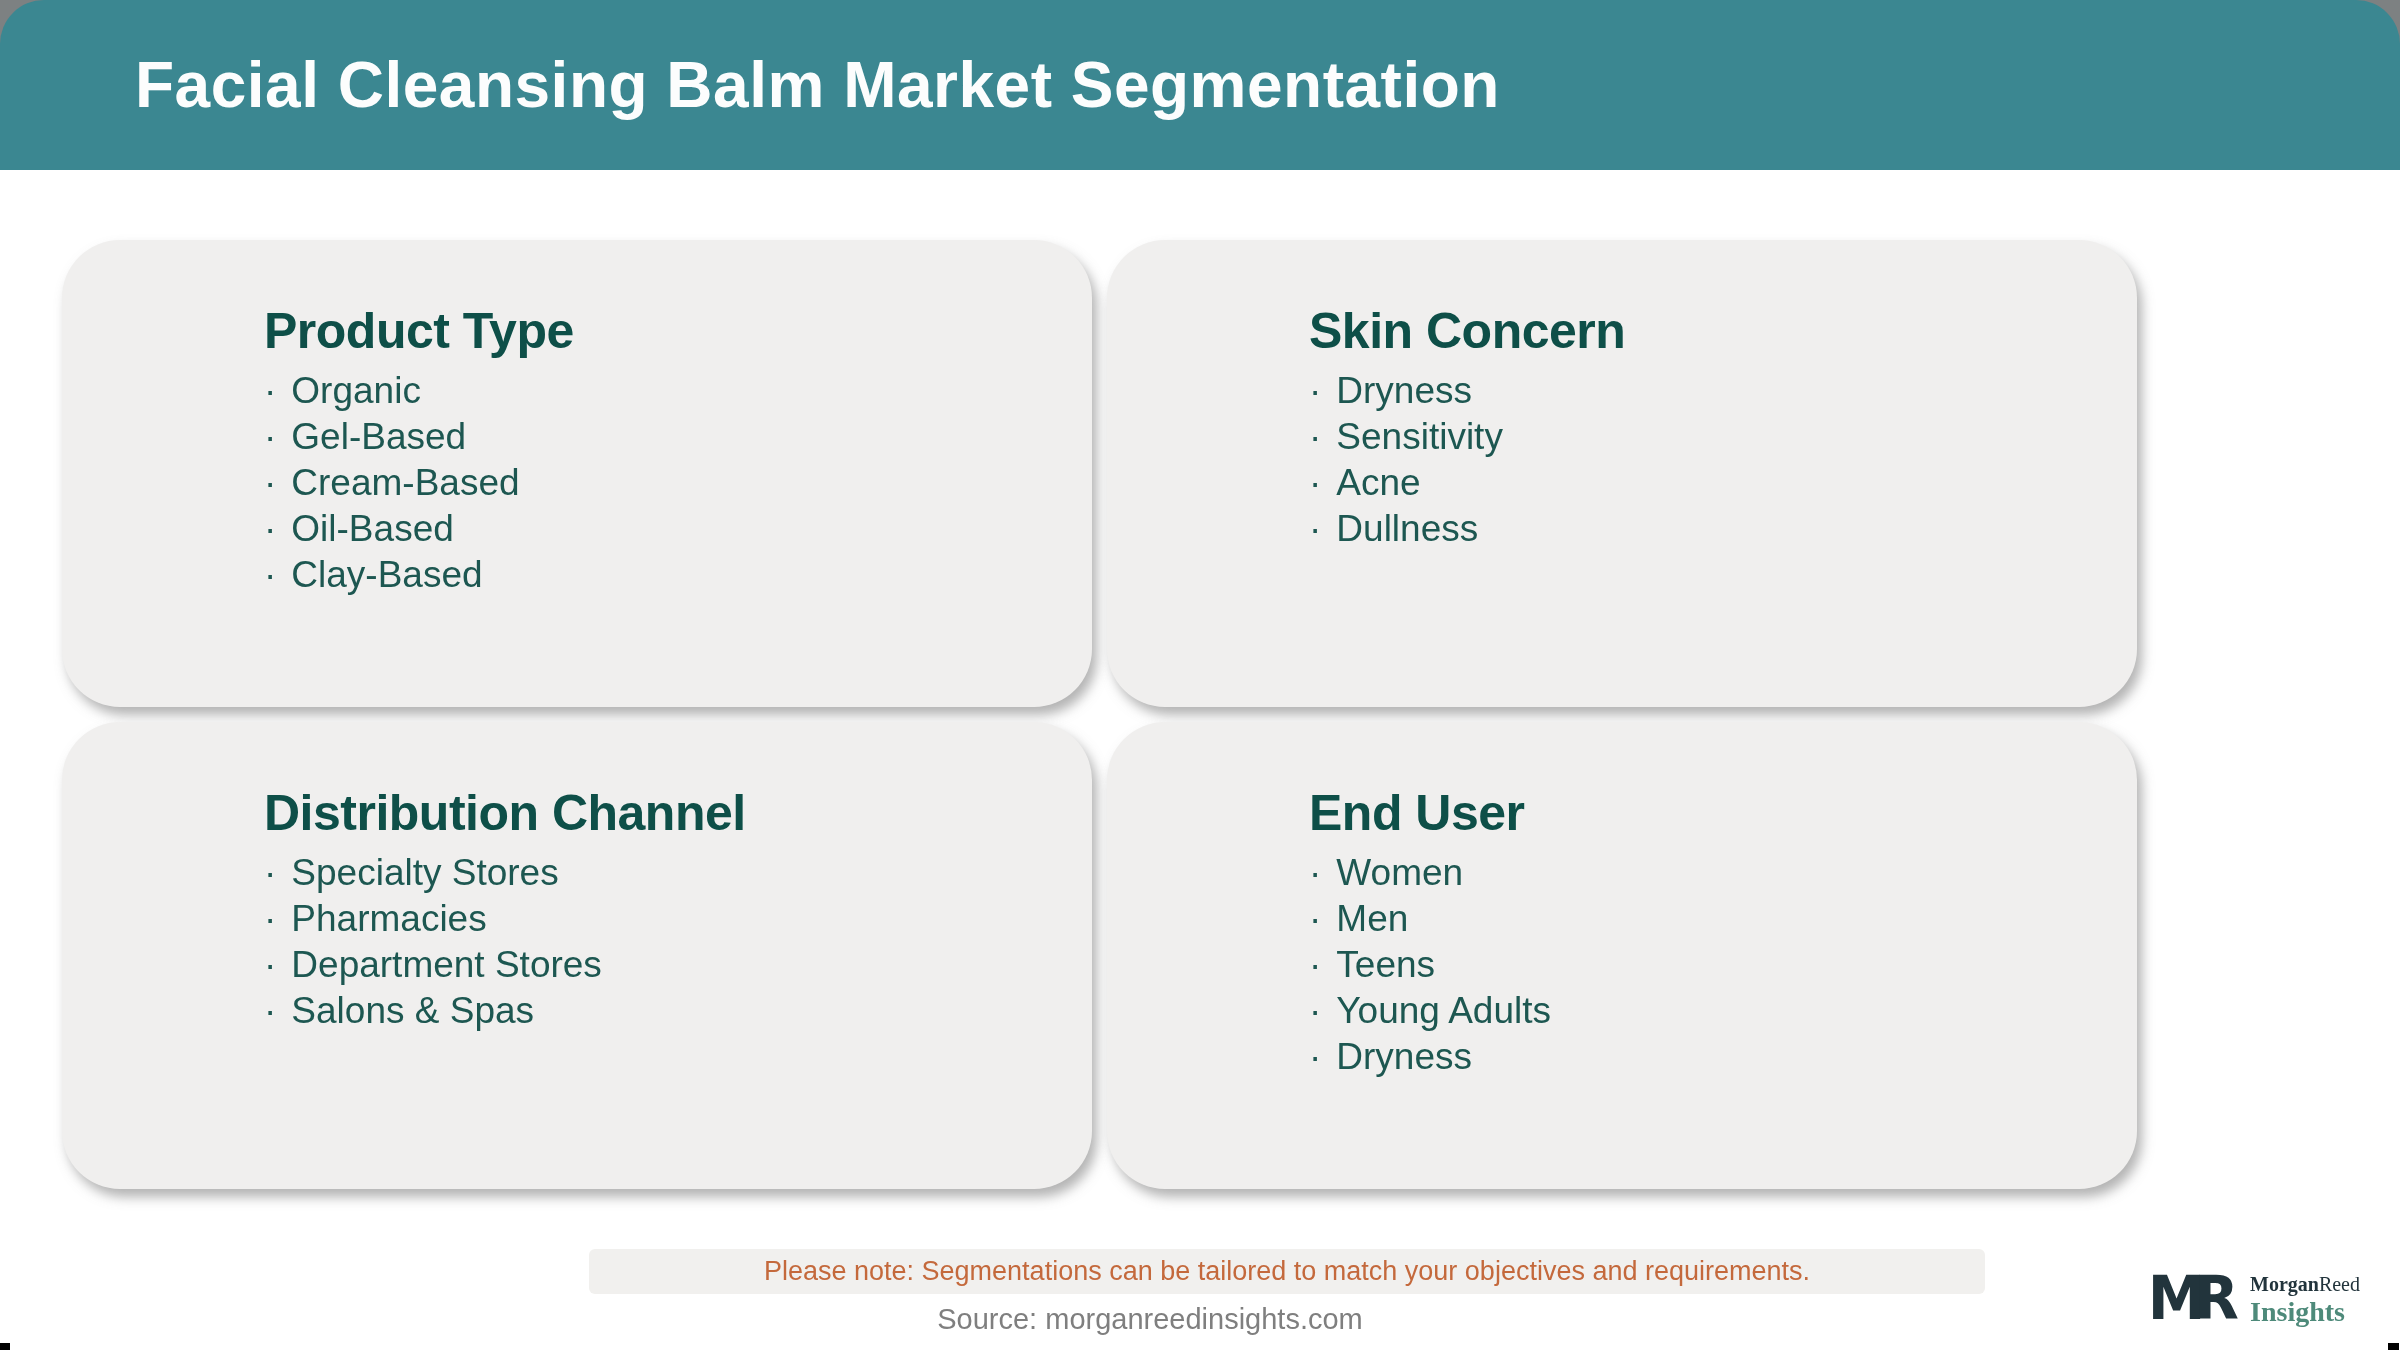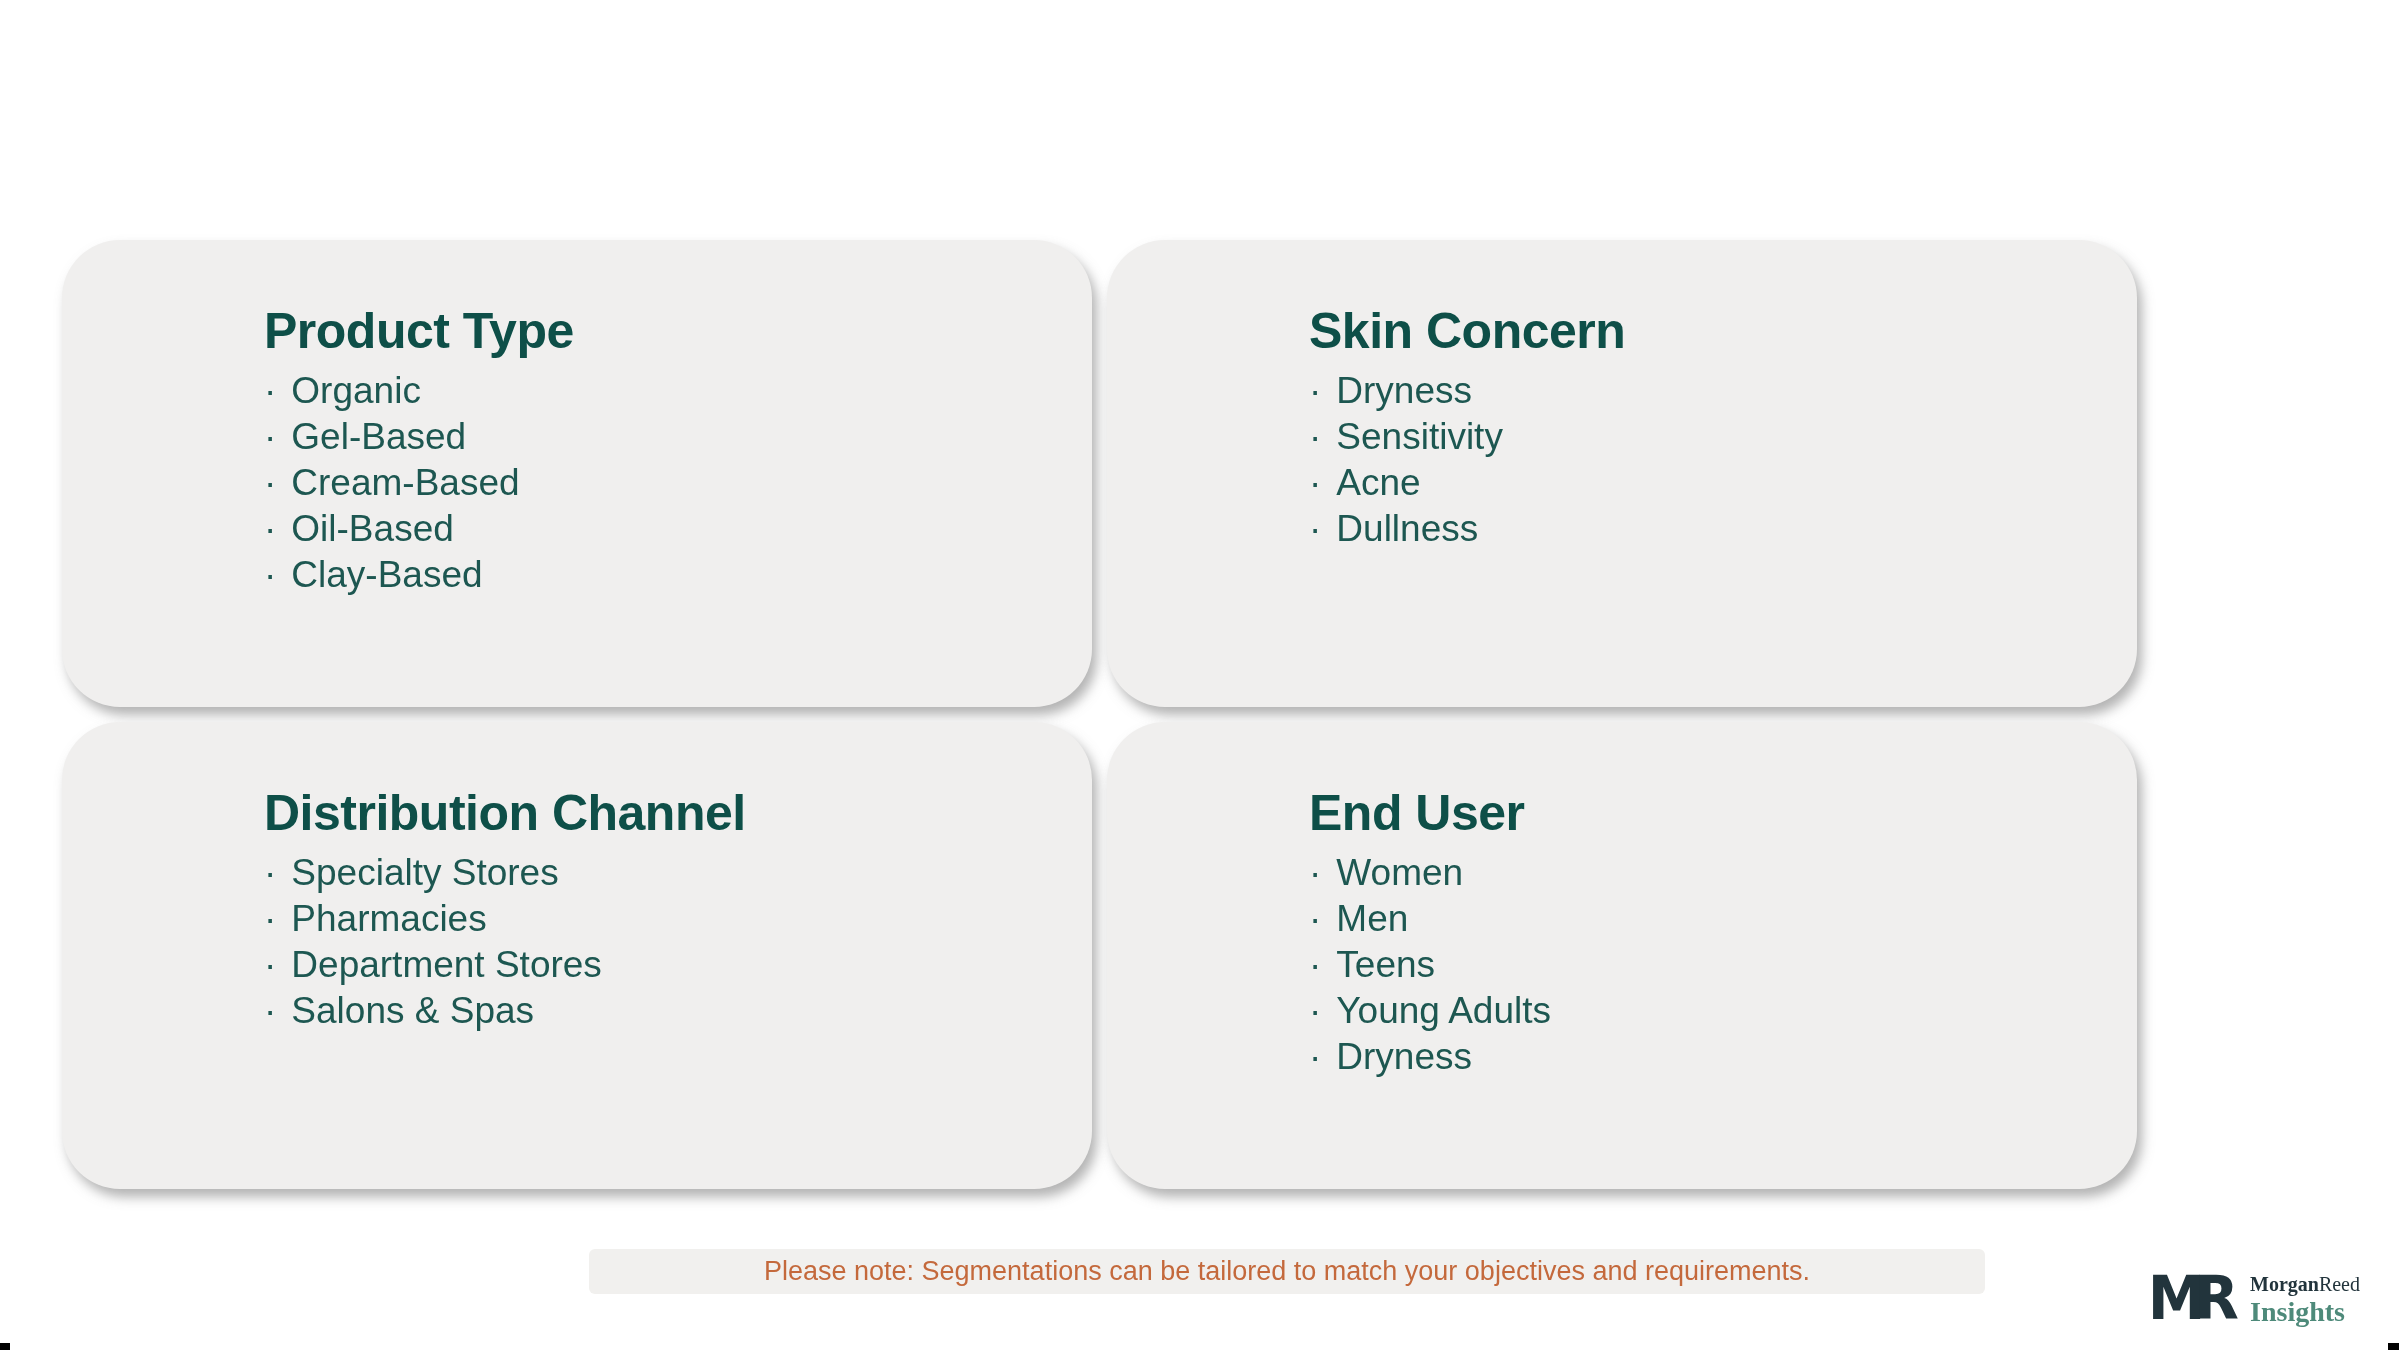--- a/index.html
+++ b/index.html
@@ -136,20 +136,25 @@
   }
   .mark-bottom-right{
     position:absolute;right:1px;bottom:0;width:11px;height:7px;background:#000;
   }
 </style>
 </head>
 <body>
 
 <div class="slide">
 
+  <div class="header-wrap">
+    <div class="header-bar">
+      <h1 class="header-title">Facial Cleansing Balm Market Segmentation</h1>
+    </div>
+  </div>
 
   <div class="cards-grid">
 
     <section class="card">
       <h2 class="card-title">Product Type</h2>
       <ul class="card-list">
         <li class="card-item"><span class="bullet">·</span><span>Organic</span></li>
         <li class="card-item"><span class="bullet">·</span><span>Gel-Based</span></li>
         <li class="card-item"><span class="bullet">·</span><span>Cream-Based</span></li>
         <li class="card-item"><span class="bullet">·</span><span>Oil-Based</span></li>
@@ -187,20 +192,21 @@
         <li class="card-item"><span class="bullet">·</span><span>Dryness</span></li>
       </ul>
     </section>
 
   </div>
 
   <div class="note-bar">
     <span class="note-text">Please note: Segmentations can be tailored to match your objectives and requirements.</span>
   </div>
 
+  <div class="source-line">Source: morganreedinsights.com</div>
 
   <div class="logo">
     <div class="logo-mark">MR</div>
     <div class="logo-text">
       <div class="logo-brand"><span class="bold">Morgan</span><span>Reed</span></div>
       <div class="logo-sub">Insights</div>
     </div>
   </div>
 
   <div class="mark-bottom-left"></div>

